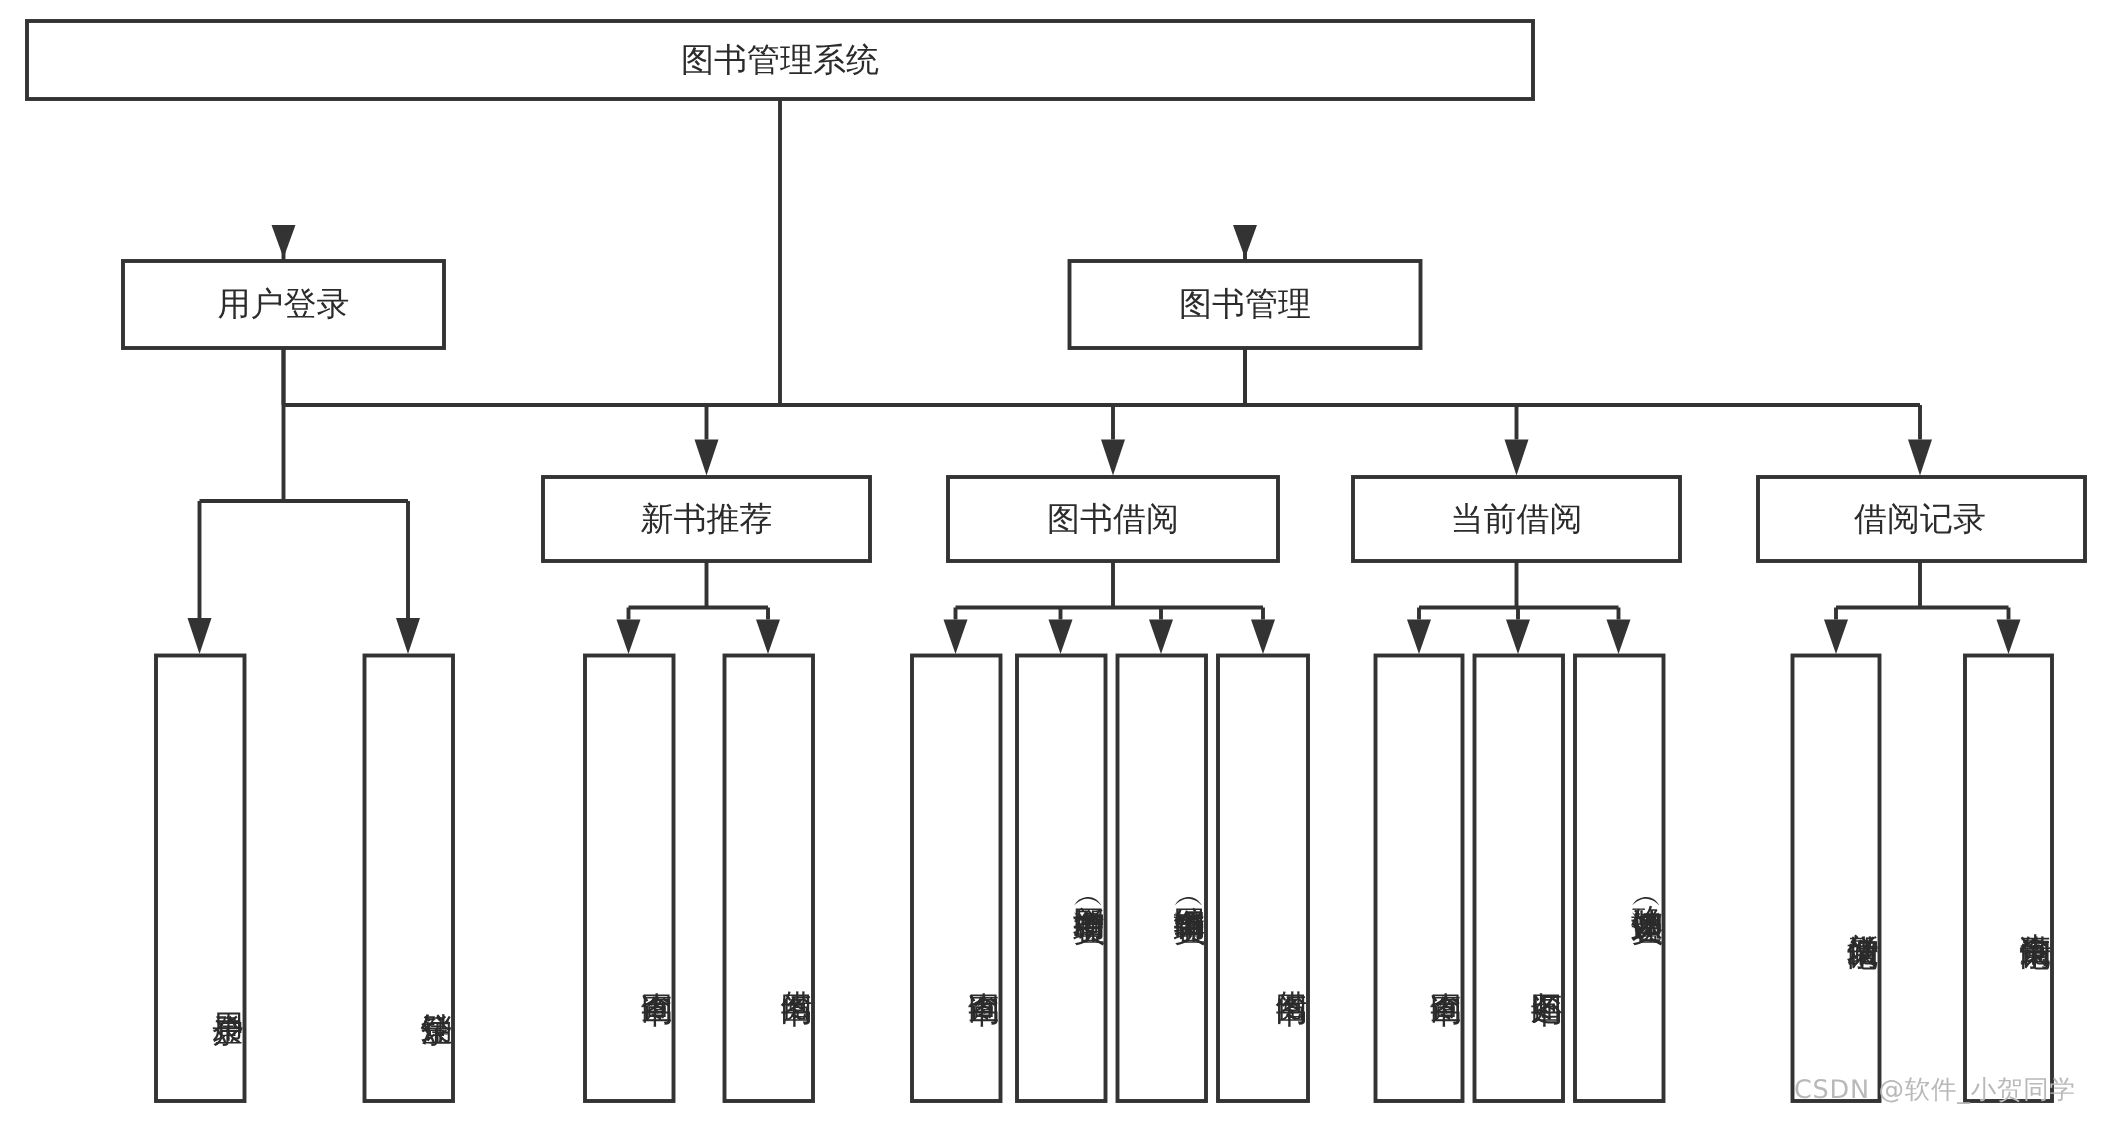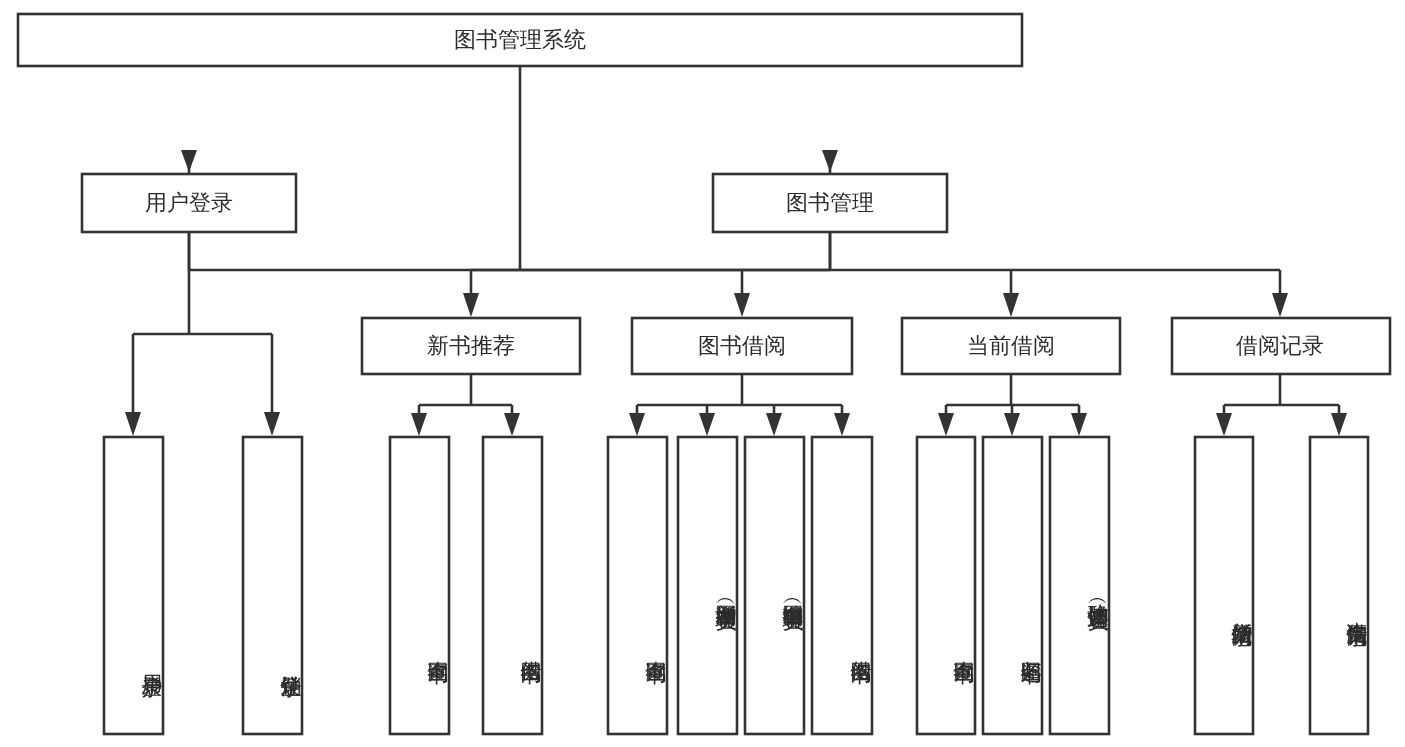--- a/index.html
+++ b/index.html
@@ -213,14 +213,15 @@
   <div class="leaf-label" style="left:608px;  top:437px; width:59px; height:297px; padding-top:60px;">查询图书</div>
   <div class="leaf-label" style="left:678px;  top:437px; width:59px; height:297px; padding-top:6px;">新增图书（管理员）</div>
   <div class="leaf-label" style="left:745px;  top:437px; width:59px; height:297px; padding-top:6px;">编辑图书（管理员）</div>
   <div class="leaf-label" style="left:812px;  top:437px; width:60px; height:297px; padding-top:60px;">借阅图书</div>
   <div class="leaf-label" style="left:917px;  top:437px; width:58px; height:297px; padding-top:60px;">查询图书</div>
   <div class="leaf-label" style="left:983px;  top:437px; width:59px; height:297px; padding-top:60px;">归还图书</div>
   <div class="leaf-label" style="left:1050px; top:437px; width:59px; height:297px; padding-top:6px;">确认归还（管理员）</div>
   <div class="leaf-label" style="left:1195px; top:437px; width:58px; height:297px; padding-top:22px;">新增借阅记录</div>
   <div class="leaf-label" style="left:1310px; top:437px; width:58px; height:297px; padding-top:22px;">查询借阅记录</div>
 
+  <div class="watermark" style="left:1196px; top:715px;">CSDN @软件_小贺同学</div>
 
 </div>
 
 </body></html>

